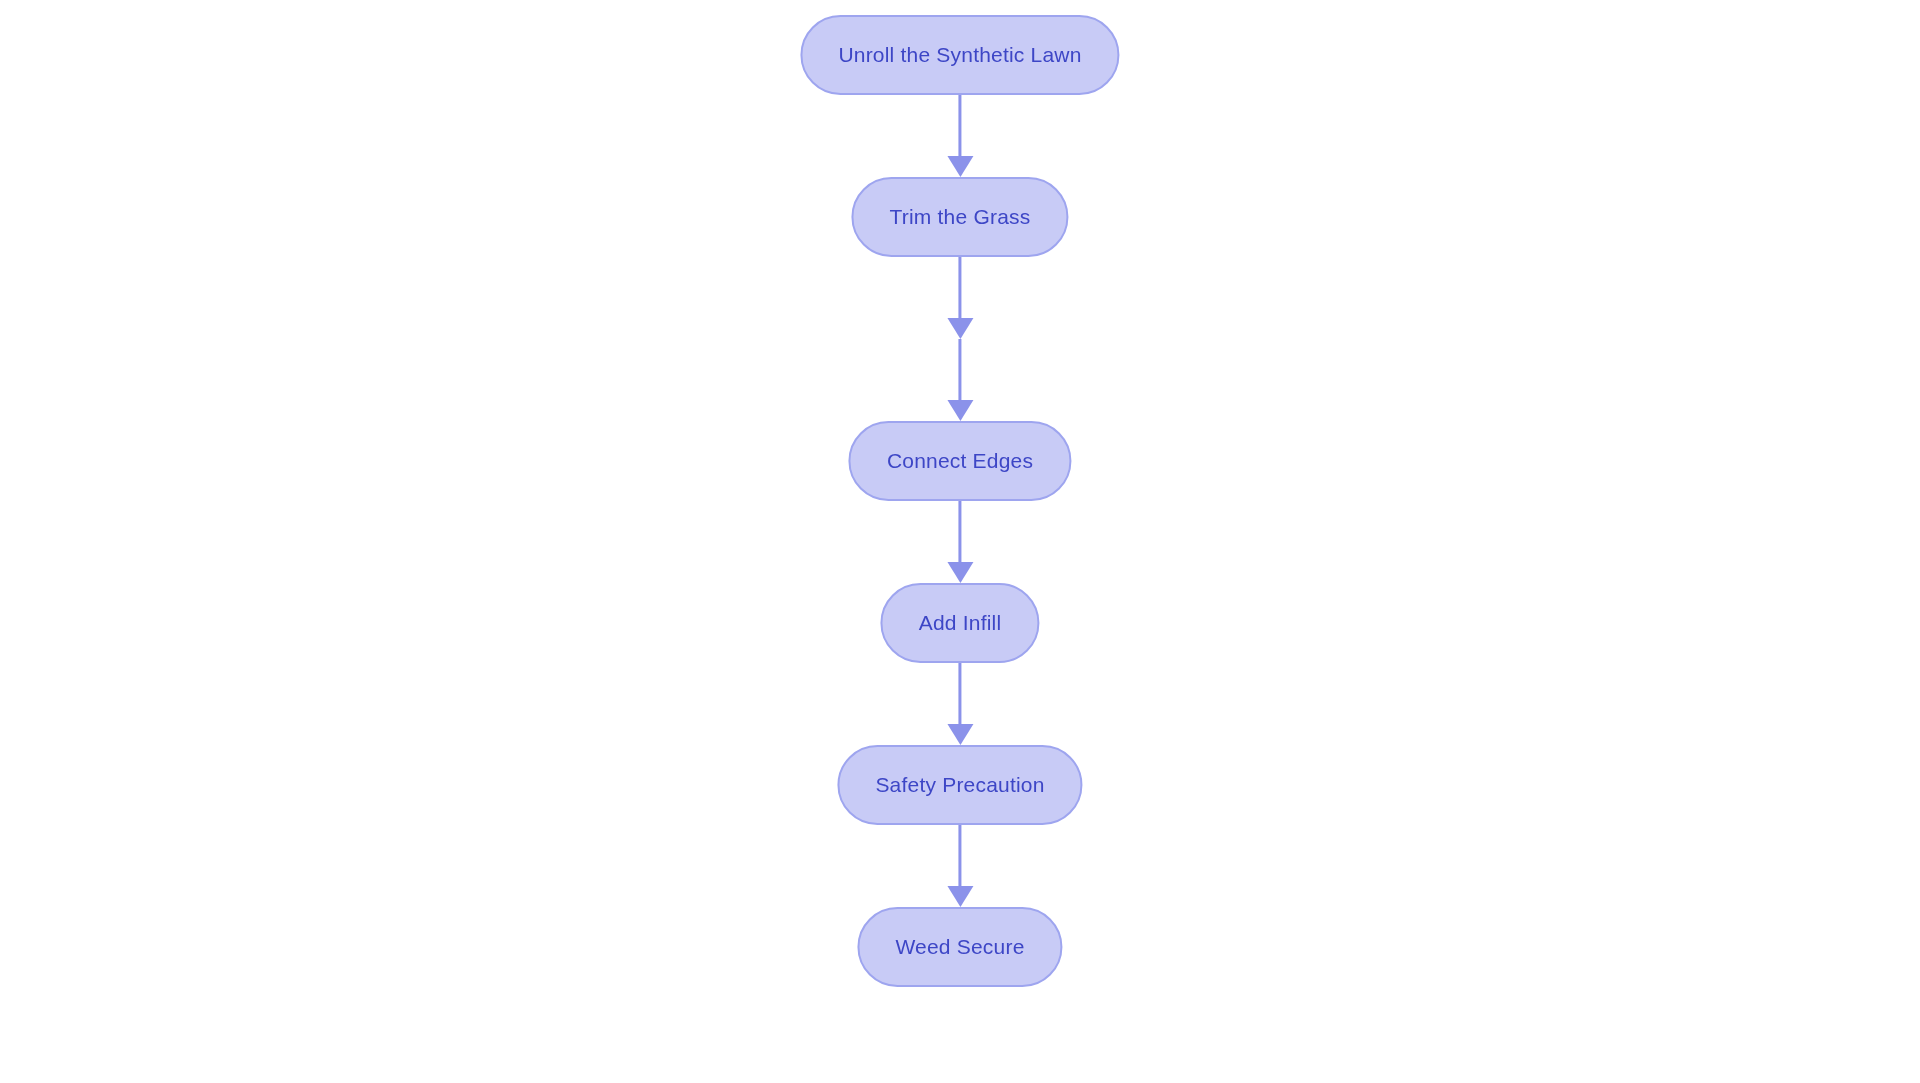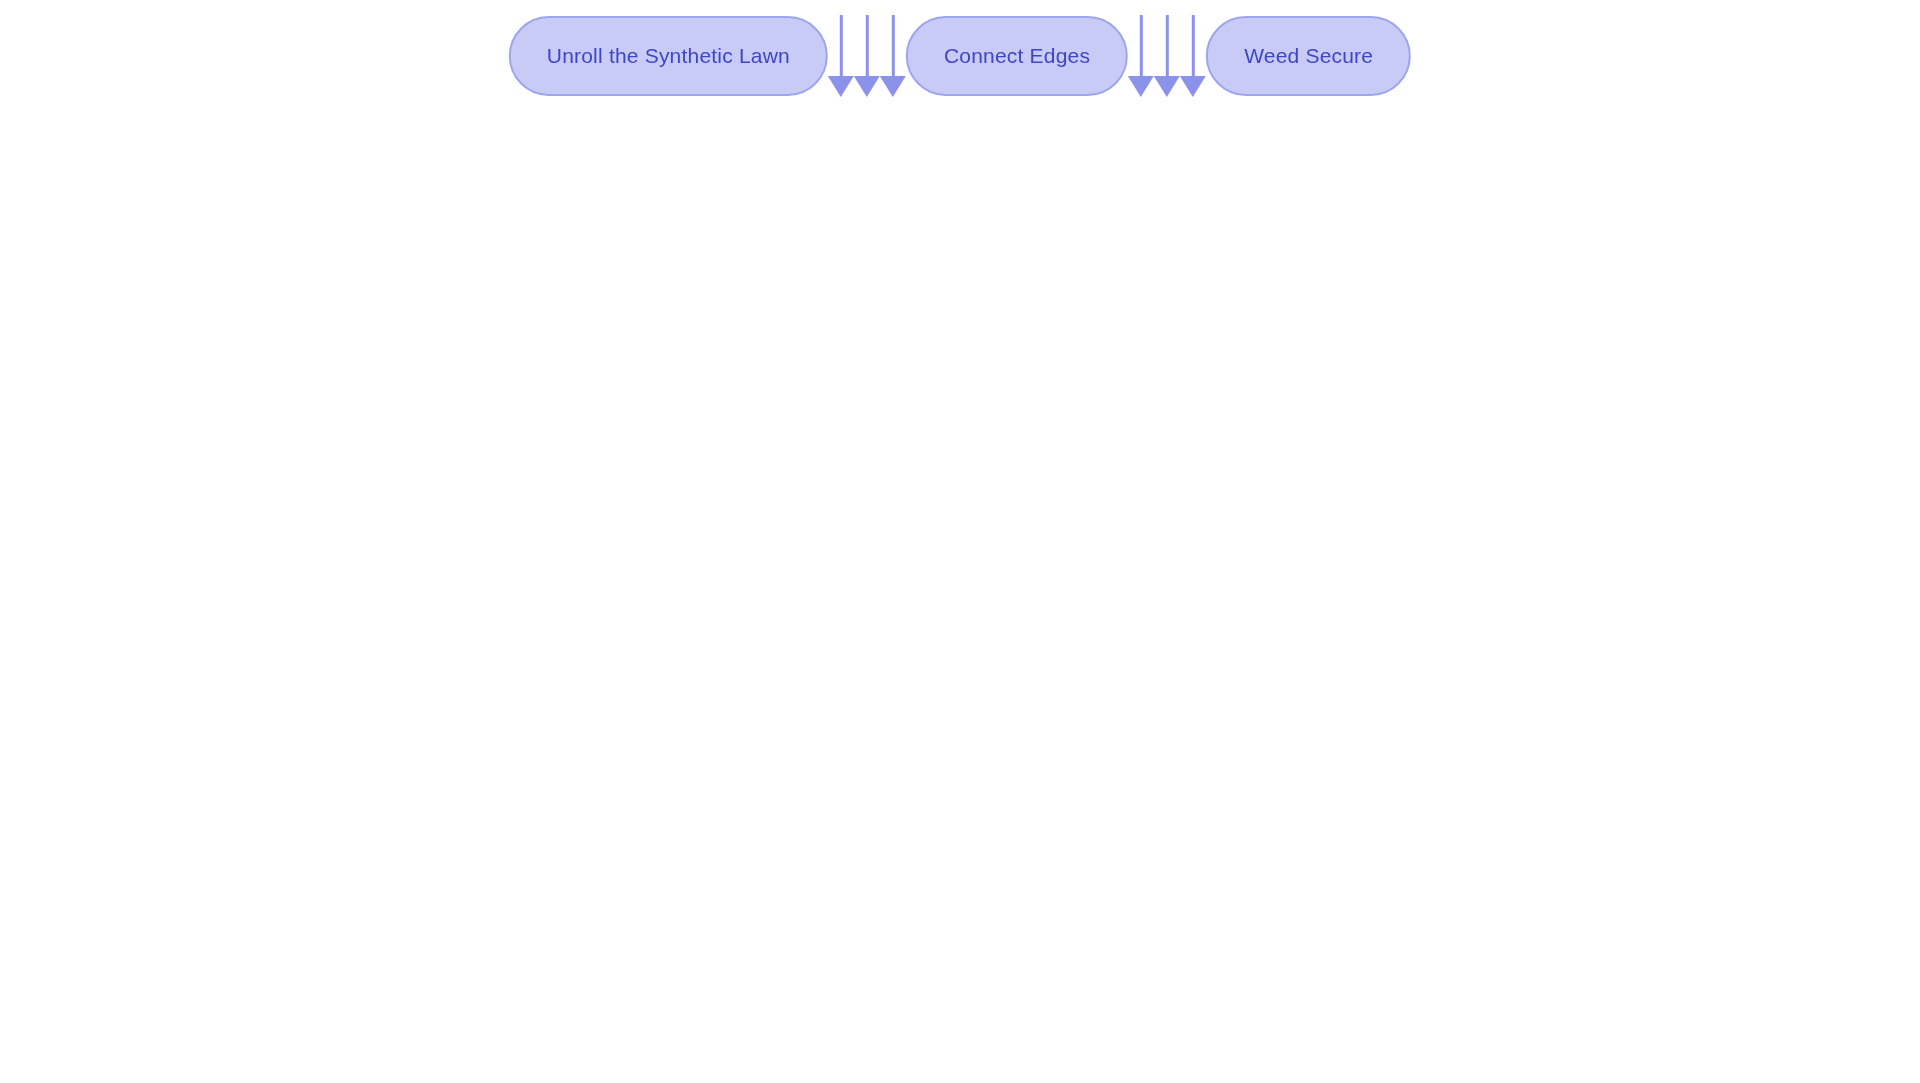--- a/index.html
+++ b/index.html
@@ -14,21 +14,21 @@
     height: 1083px;
     background: #ffffff;
     overflow: hidden;
   }
   .flow-column {
     position: absolute;
     left: 50%;
     top: 15px;
     transform: translateX(-50%);
     display: flex;
-    flex-direction: row;
+    flex-direction: column;
     align-items: center;
   }
   .flow-node {
     box-sizing: border-box;
     height: 80px;
     padding: 0 36px;
     border-radius: 40px;
     background: #c8cbf6;
     border: 2px solid #9ea5ef;
     color: #3d46c6;
@@ -66,20 +66,23 @@
 
     <div class="flow-node">
       <span>Unroll the Synthetic Lawn</span>
     </div>
 
     <div class="connector">
       <div class="line"></div>
       <div class="arrowhead"></div>
     </div>
 
+    <div class="flow-node">
+      <span>Trim the Grass</span>
+    </div>
 
     <div class="connector">
       <div class="line"></div>
       <div class="arrowhead"></div>
     </div>
 
 
     <div class="connector">
       <div class="line"></div>
       <div class="arrowhead"></div>
@@ -87,26 +90,32 @@
 
     <div class="flow-node">
       <span>Connect Edges</span>
     </div>
 
     <div class="connector">
       <div class="line"></div>
       <div class="arrowhead"></div>
     </div>
 
+    <div class="flow-node">
+      <span>Add Infill</span>
+    </div>
 
     <div class="connector">
       <div class="line"></div>
       <div class="arrowhead"></div>
     </div>
 
+    <div class="flow-node">
+      <span>Safety Precaution</span>
+    </div>
 
     <div class="connector">
       <div class="line"></div>
       <div class="arrowhead"></div>
     </div>
 
     <div class="flow-node">
       <span>Weed Secure</span>
     </div>
 

